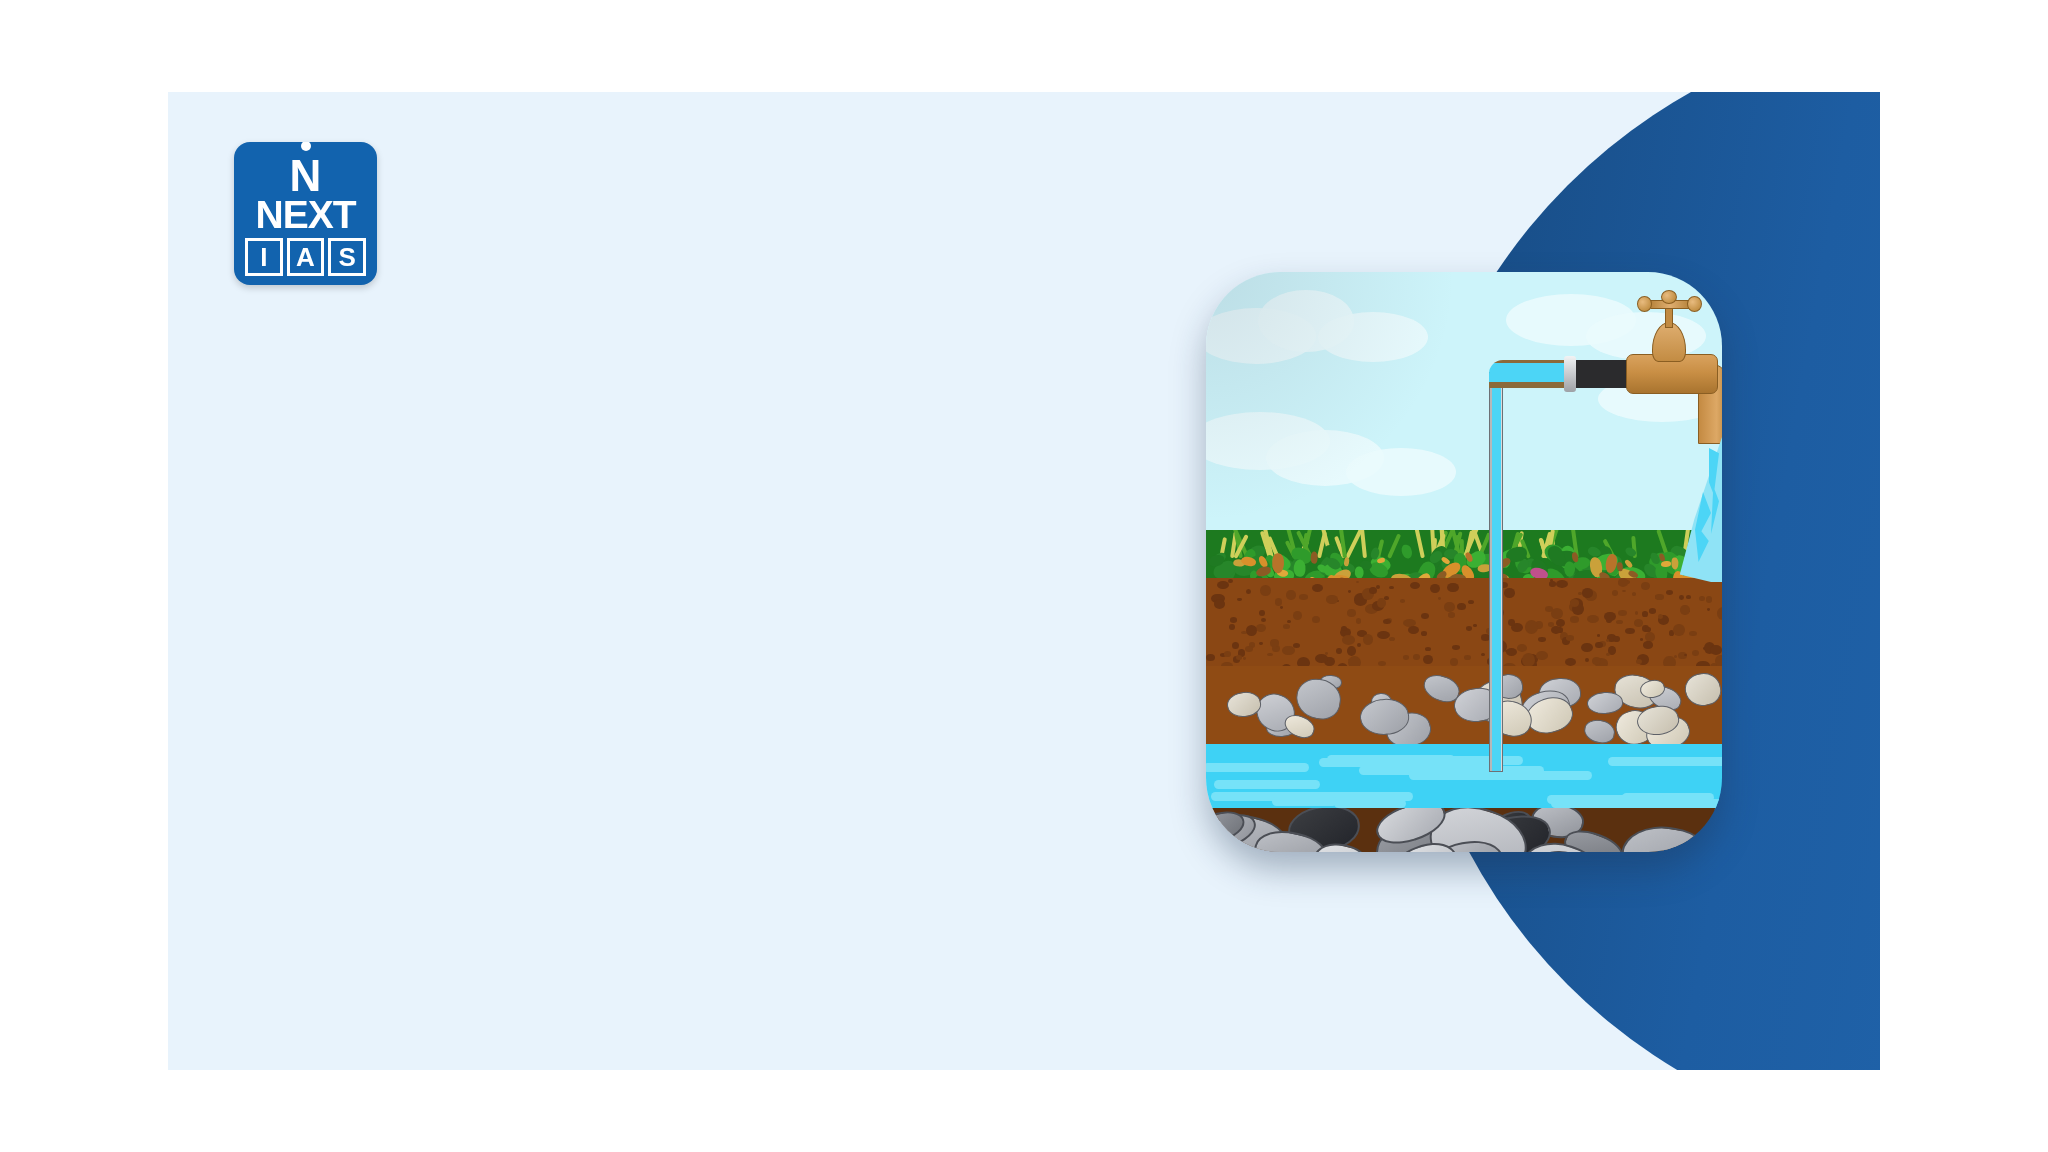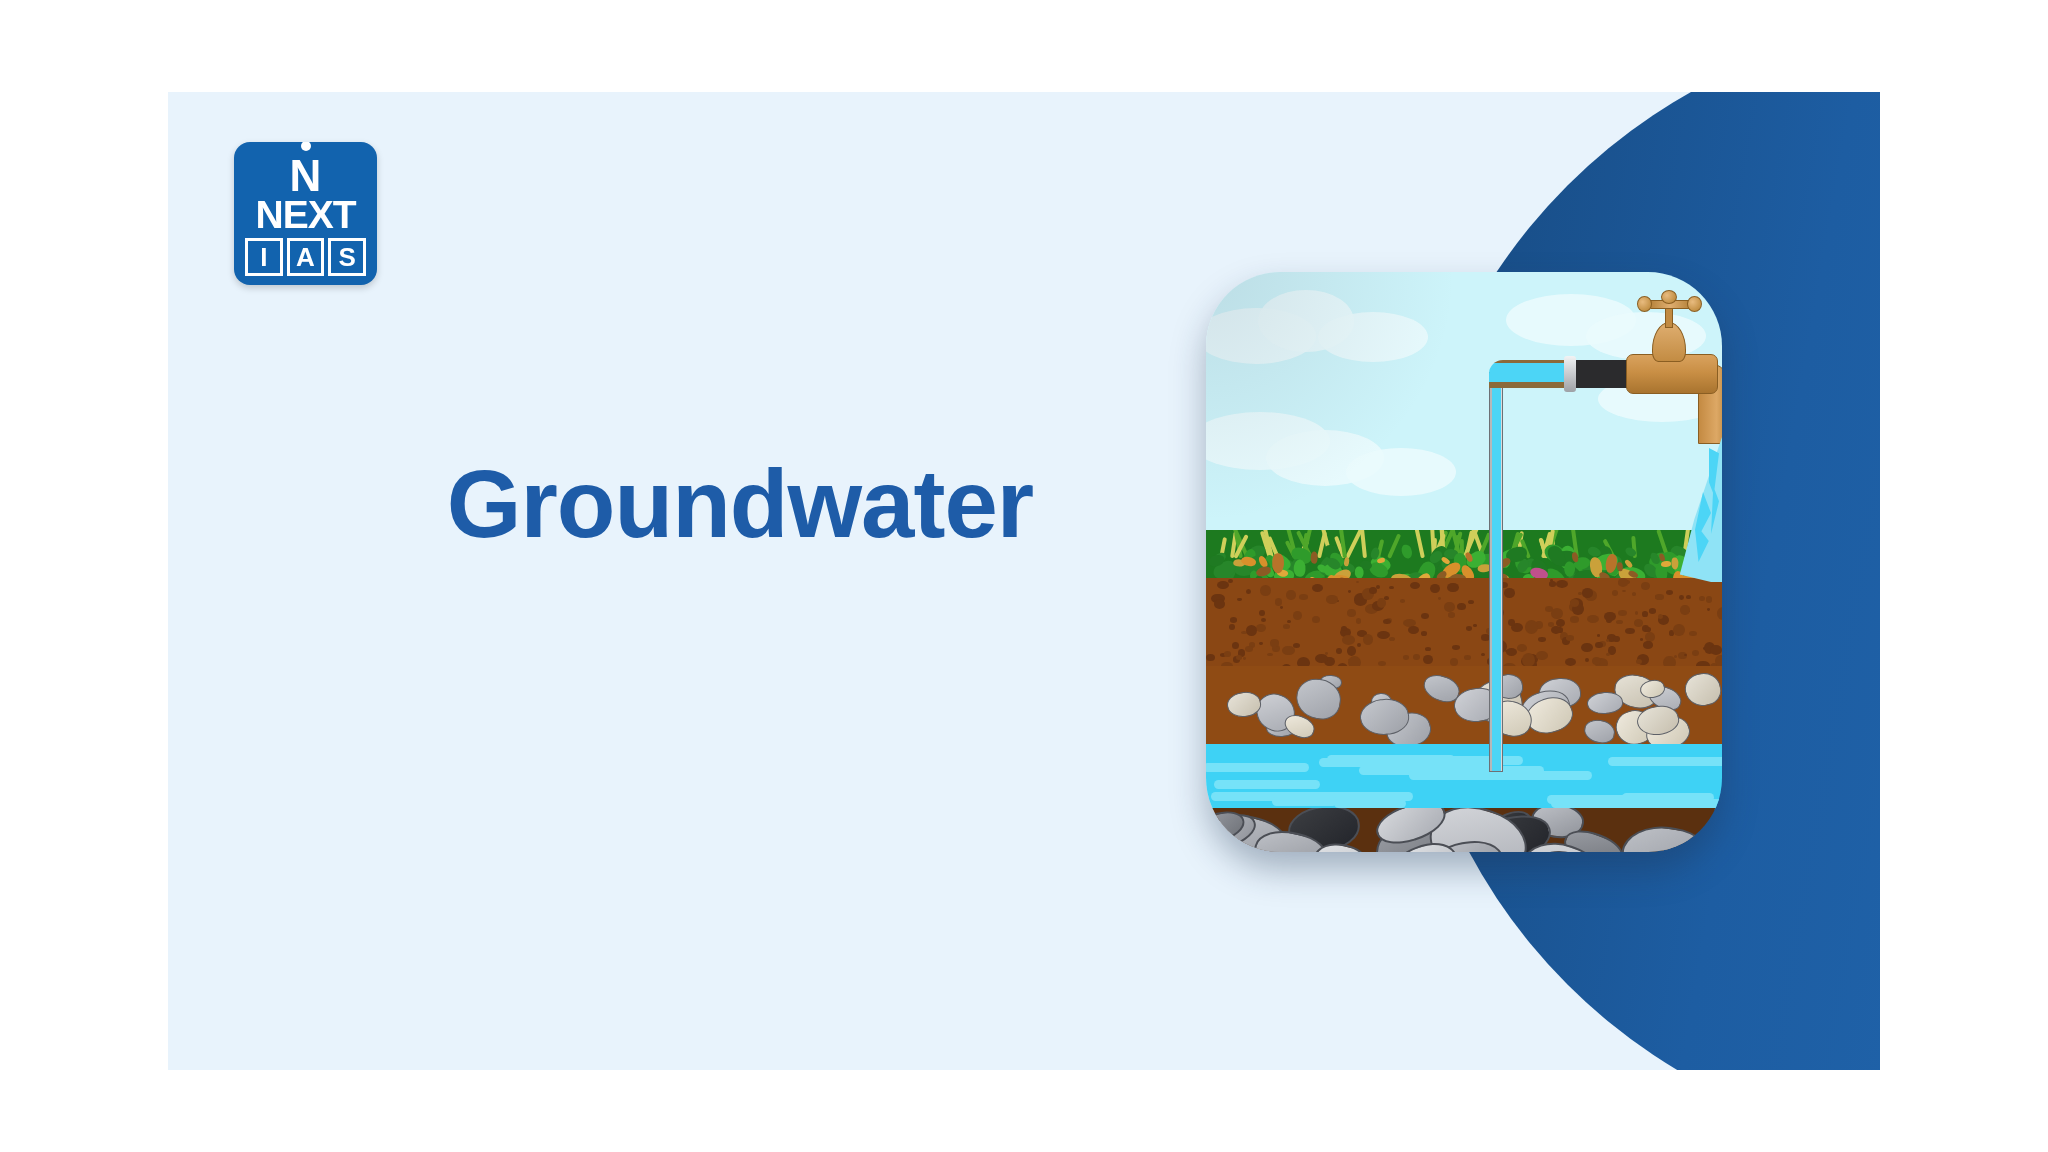--- a/index.html
+++ b/index.html
@@ -716,17 +716,16 @@
       </div>
       <div class="logo-next">NEXT</div>
       <div class="logo-ias">
         <span>I</span>
         <span>A</span>
         <span>S</span>
       </div>
     </div>
 
     <div class="headline" style="left:182px;top:360px;">
-      <div class="line1">Groundwater</div>
     </div>
 
   </div>
 </div>
 
 </body></html>

